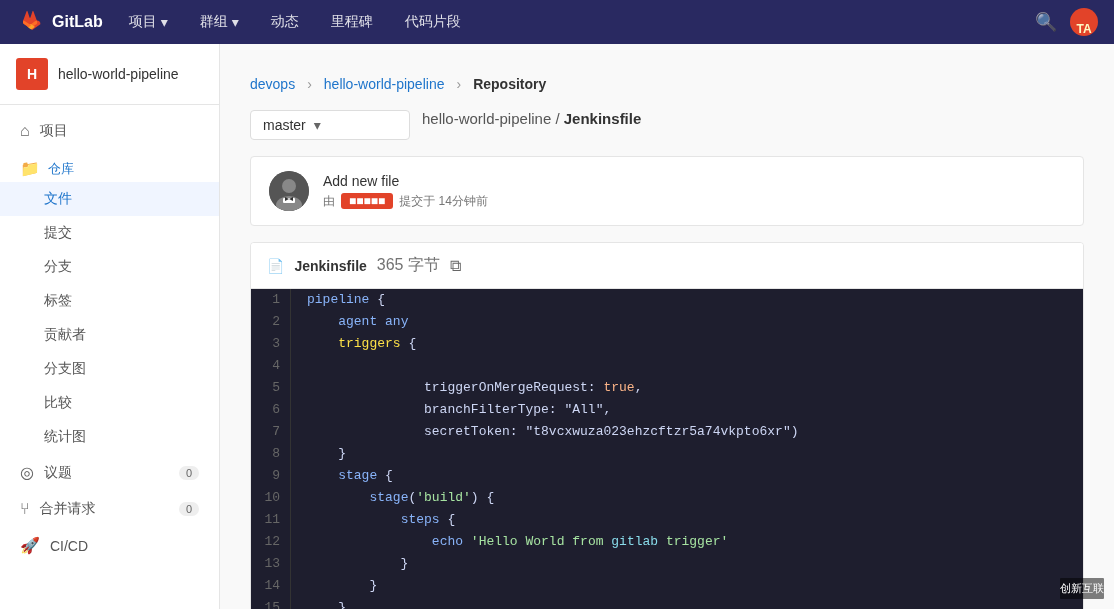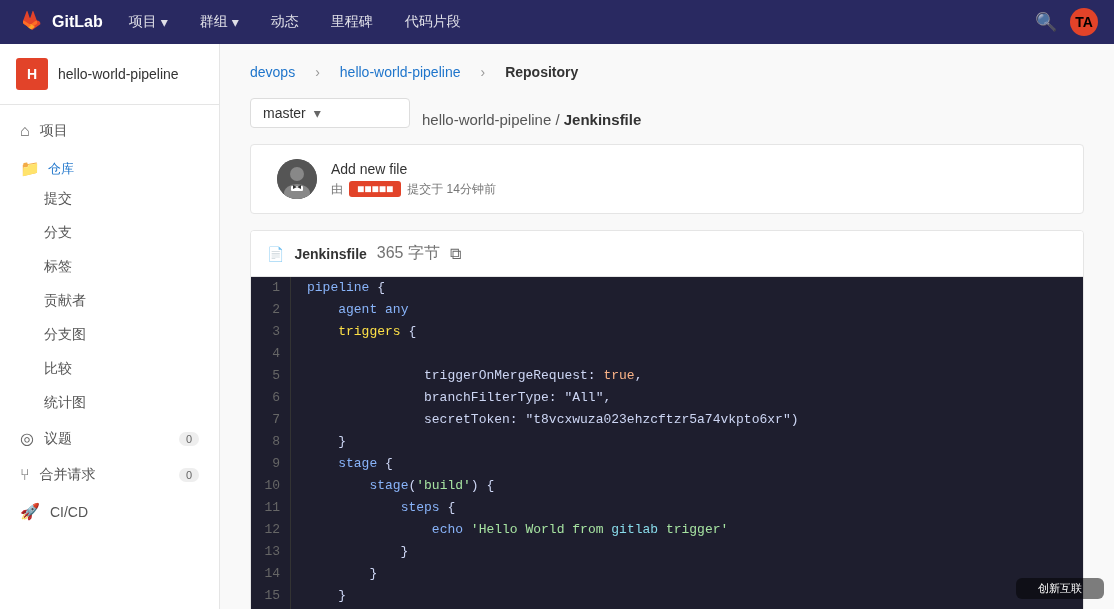--- a/index.html
+++ b/index.html
@@ -34,27 +34,27 @@
       align-items: center;
       gap: 4px;
       padding: 4px 6px;
       border-radius: 3px;
     }
     .topnav-icon-bar { color: rgba(255,255,255,0.7); font-size: 18px; margin-left: auto; }
 
     
     .topnav-user {
       background: #e24329;
-      color: #000000;
+      color: #fef9c3;
       width: 28px; height: 28px;
       border-radius: 50%;
       display: flex;
-      align-items: center;
+      align-items: flex-end;
       justify-content: center;
-      font-size: 14px;
+      font-size: 12px;
       font-weight: bold;
       cursor: pointer;
     }
 
     
     .layout {
       display: flex;
       margin-top: 44px;
       height: calc(609px - 44px);
     }
@@ -138,33 +138,34 @@
       flex: 1;
       overflow-y: auto;
       padding: 20px 30px;
       background: #f9f9f9;
     }
 
     
     .breadcrumb {
       display: flex;
       align-items: center;
-      gap: 20px;
+      gap: 12px;
       font-size: 14px;
       color: #666;
       margin-bottom: 18px;
+      margin-top: 12px;
     }
     .breadcrumb a { color: #1f75cb; text-decoration: none; cursor: pointer; }
     .breadcrumb .sep { color: #999; }
     .breadcrumb .current { color: #333; font-weight: 600; }
 
     
     .file-path-bar {
       display: flex;
-      align-items: flex-end;
+      align-items: flex-start;
       gap: 12px;
       margin-bottom: 16px;
     }
     .branch-select {
       border: 1px solid #ddd;
       border-radius: 4px;
       padding: 6px 12px;
       background: white;
       font-size: 14px;
       color: #333;
@@ -179,21 +180,21 @@
       font-size: 15px;
       color: #555;
     }
     .file-path-text .bold { font-weight: 700; color: #333; }
 
     
     .commit-info {
       background: white;
       border: 1px solid #e5e5e5;
       border-radius: 4px;
-      padding: 14px 26px;
+      padding: 14px 18px;
       display: flex;
       align-items: center;
       gap: 14px;
       margin-bottom: 16px;
     }
     .commit-avatar {
       width: 40px; height: 40px;
       border-radius: 50%;
       background: #555;
       display: flex;
@@ -269,22 +270,22 @@
     }
 
     
     .watermark {
       position: fixed;
       bottom: 10px;
       right: 10px;
       background: rgba(0,0,0,0.5);
       color: white;
       font-size: 11px;
-      padding: 3px 22px;
-      border-radius: 6px;
+      padding: 3px 0;
+      border-radius: 1px;
     }
   </style>
 </head>
 <body>
 
 <nav class="topnav">
   <div class="topnav-logo">
     <svg viewBox="0 0 380 380" xmlns="http://www.w3.org/2000/svg">
       <path d="M282.83,170.73l-.27-.69L236.02,42.56a6.26,6.26,0,0,0-11.96.47l-29.42,90.37H185.37L155.95,43a6.26,6.26,0,0,0-11.96-.47L97.44,170.04l-.27.69A43.83,43.83,0,0,0,111.73,221l.31.23.92.65,57.95,38.63,28.64,21.69,17.46,13.21a7.15,7.15,0,0,0,8.68,0l17.46-13.21,28.64-21.69,58.27-38.87.36-.26A43.83,43.83,0,0,0,282.83,170.73Z" fill="#e24329"></path>
       <path d="M282.83,170.73l-.27-.69a88.3,88.3,0,0,0-35.15,15.8L190,229.25c18.13,13.69,33.97,25.62,33.97,25.62l58.27-38.87.36-.26A43.83,43.83,0,0,0,282.83,170.73Z" fill="#fc6d26"></path>
@@ -334,20 +335,23 @@
 
       <div class="sidebar-nav-item">
         <span class="icon-sym">⌂</span>
         <span>项目</span>
       </div>
 
       <div class="sidebar-section-label sidebar-nav-item section-active">
         <span class="icon-sym">📁</span>
         <span>仓库</span>
       </div>
+      <div class="sidebar-sub-item active">
+        <span>文件</span>
+      </div>
       <div class="sidebar-sub-item">
         <span>提交</span>
       </div>
       <div class="sidebar-sub-item">
         <span>分支</span>
       </div>
       <div class="sidebar-sub-item">
         <span>标签</span>
       </div>
       <div class="sidebar-sub-item">

